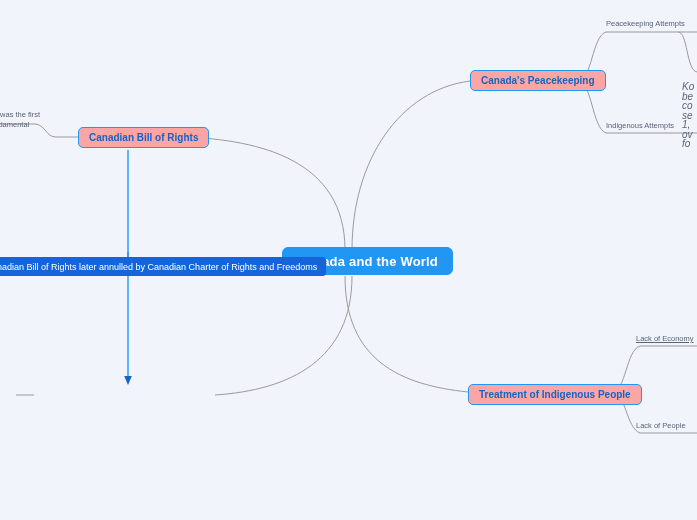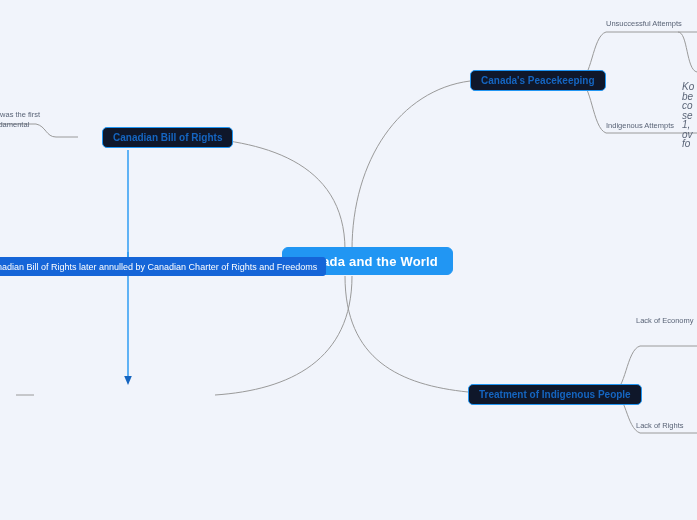--- a/index.html
+++ b/index.html
@@ -38,21 +38,21 @@
     color: #ffffff;
     font-weight: bold;
     font-size: 13px;
     letter-spacing: 0.2px;
     padding: 0 14px;
     height: 28px;
     border-radius: 6px;
   }
   
   .node-branch {
-    background: #0f172a;
+    background: #fca5a5;
     border: 1.5px solid #2196F3;
     color: #1565C0;
     font-weight: bold;
     font-size: 10px;
     padding: 0 10px;
     height: 21px;
     border-radius: 5px;
   }
   
   .node-note {
@@ -134,32 +134,32 @@
 
     <path d="M 128 252 L 128 276" fill="none" stroke="#2196F3" stroke-width="1.4"></path>
   </svg>
 
   <div class="node node-root" style="left:282px; top:247px;">Canada and the World</div>
 
   <div class="node node-branch" style="left:470px; top:70px;">Canada's Peacekeeping</div>
 
   <div class="node node-branch" style="left:468px; top:384px;text-align:right;">Treatment of Indigenous People</div>
 
-  <div class="node node-branch" style="left:78px; top:127px;margin-left:24px;">Canadian Bill of Rights</div>
+  <div class="node node-branch" style="left:78px; top:127px;">Canadian Bill of Rights</div>
 
 
   <div class="node node-note" style="left:-12px; top:257px;">nadian Bill of Rights later annulled by Canadian Charter of Rights and Freedoms</div>
 
-  <div class="node node-leaf" style="left:606px; top:19px;">Unsuccessful Attempts</div>
+  <div class="node node-leaf" style="left:606px; top:19px;">Peacekeeping Attempts</div>
 
   <div class="node node-leaf" style="left:606px; top:121px;">Indigenous Attempts</div>
 
-  <div class="node node-leaf" style="left:636px; top:316px;">Lack of Economy</div>
+  <div class="node node-leaf" style="left:636px; top:334px;text-decoration:underline;">Lack of Economy</div>
 
-  <div class="node node-leaf" style="left:636px; top:421px;">Lack of Rights</div>
+  <div class="node node-leaf" style="left:636px; top:421px;">Lack of People</div>
 
   <div class="node node-para" style="left:682px; top:82px;">Ko
 be
 co
 se
 1,
 ov
 fo</div>
 
   <div class="node node-para-left" style="left:-12px; top:110px;">hts was the first

